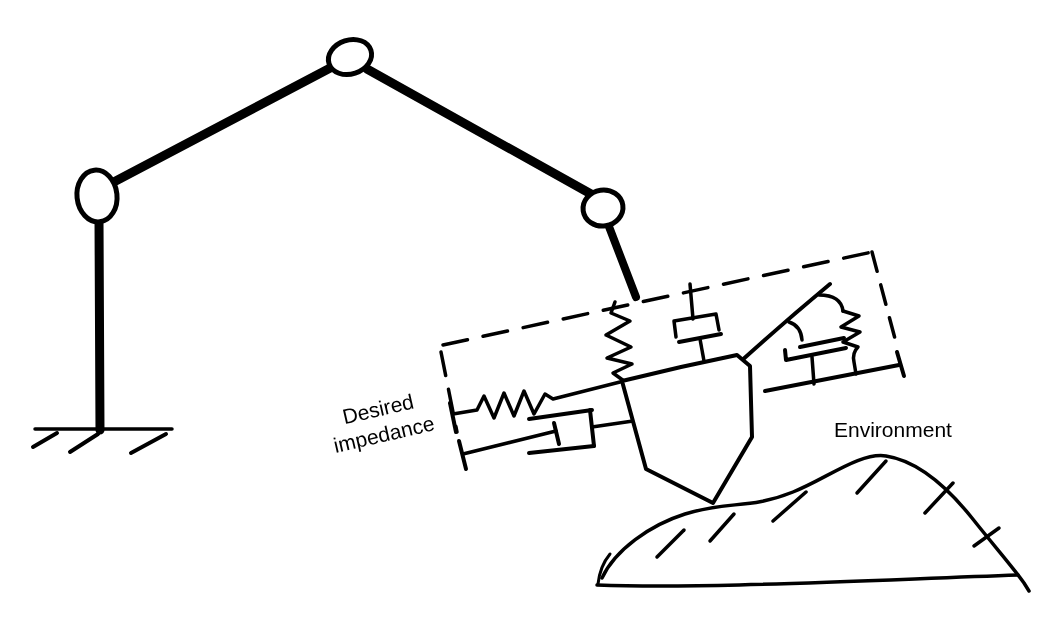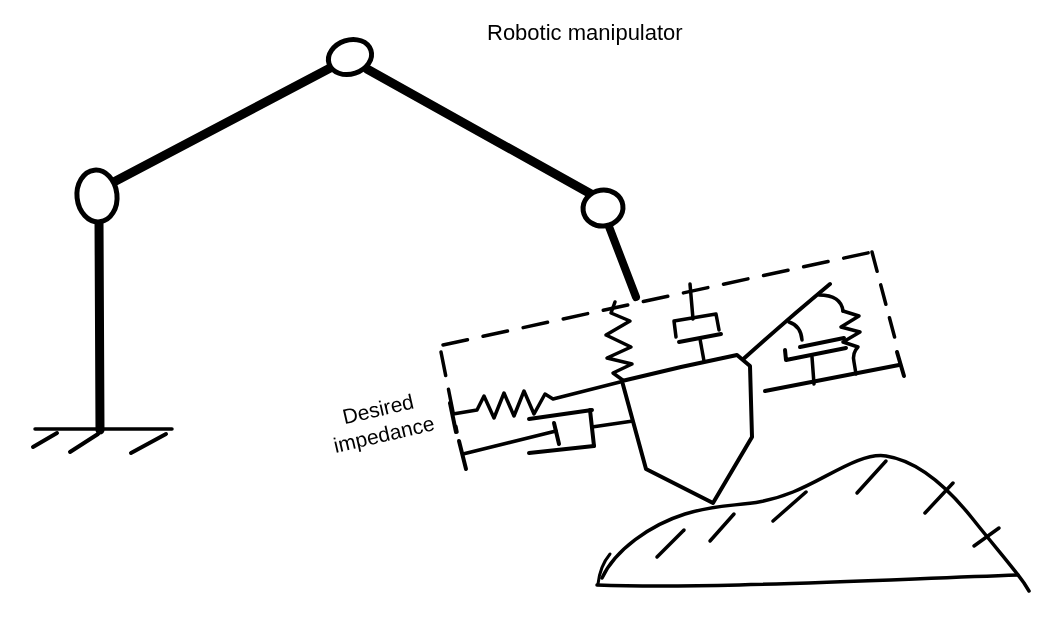--- a/index.html
+++ b/index.html
@@ -92,18 +92,18 @@
       <path class="ln" stroke-width="3.5" d="M597,585 C700,589 850,581 1018,575"></path>
       <path class="ln" stroke-width="3.5" d="M657,557 L684,530"></path>
       <path class="ln" stroke-width="3.5" d="M710,541 L734,514"></path>
       <path class="ln" stroke-width="3.5" d="M773,521 L806,492"></path>
       <path class="ln" stroke-width="3.5" d="M857,493 L886,461"></path>
       <path class="ln" stroke-width="3.5" d="M925,513 L953,483"></path>
       <path class="ln" stroke-width="3.5" d="M974,546 L999,528"></path>
     </g>
   </svg>
 
-  <div class="label label-manip">Robotic manipulator</div>
   <div class="label label-imp">
     <div>Desired</div>
     <div>impedance</div>
   </div>
+  <div class="label label-env">Environment</div>
 </div>
 
 </body></html>

